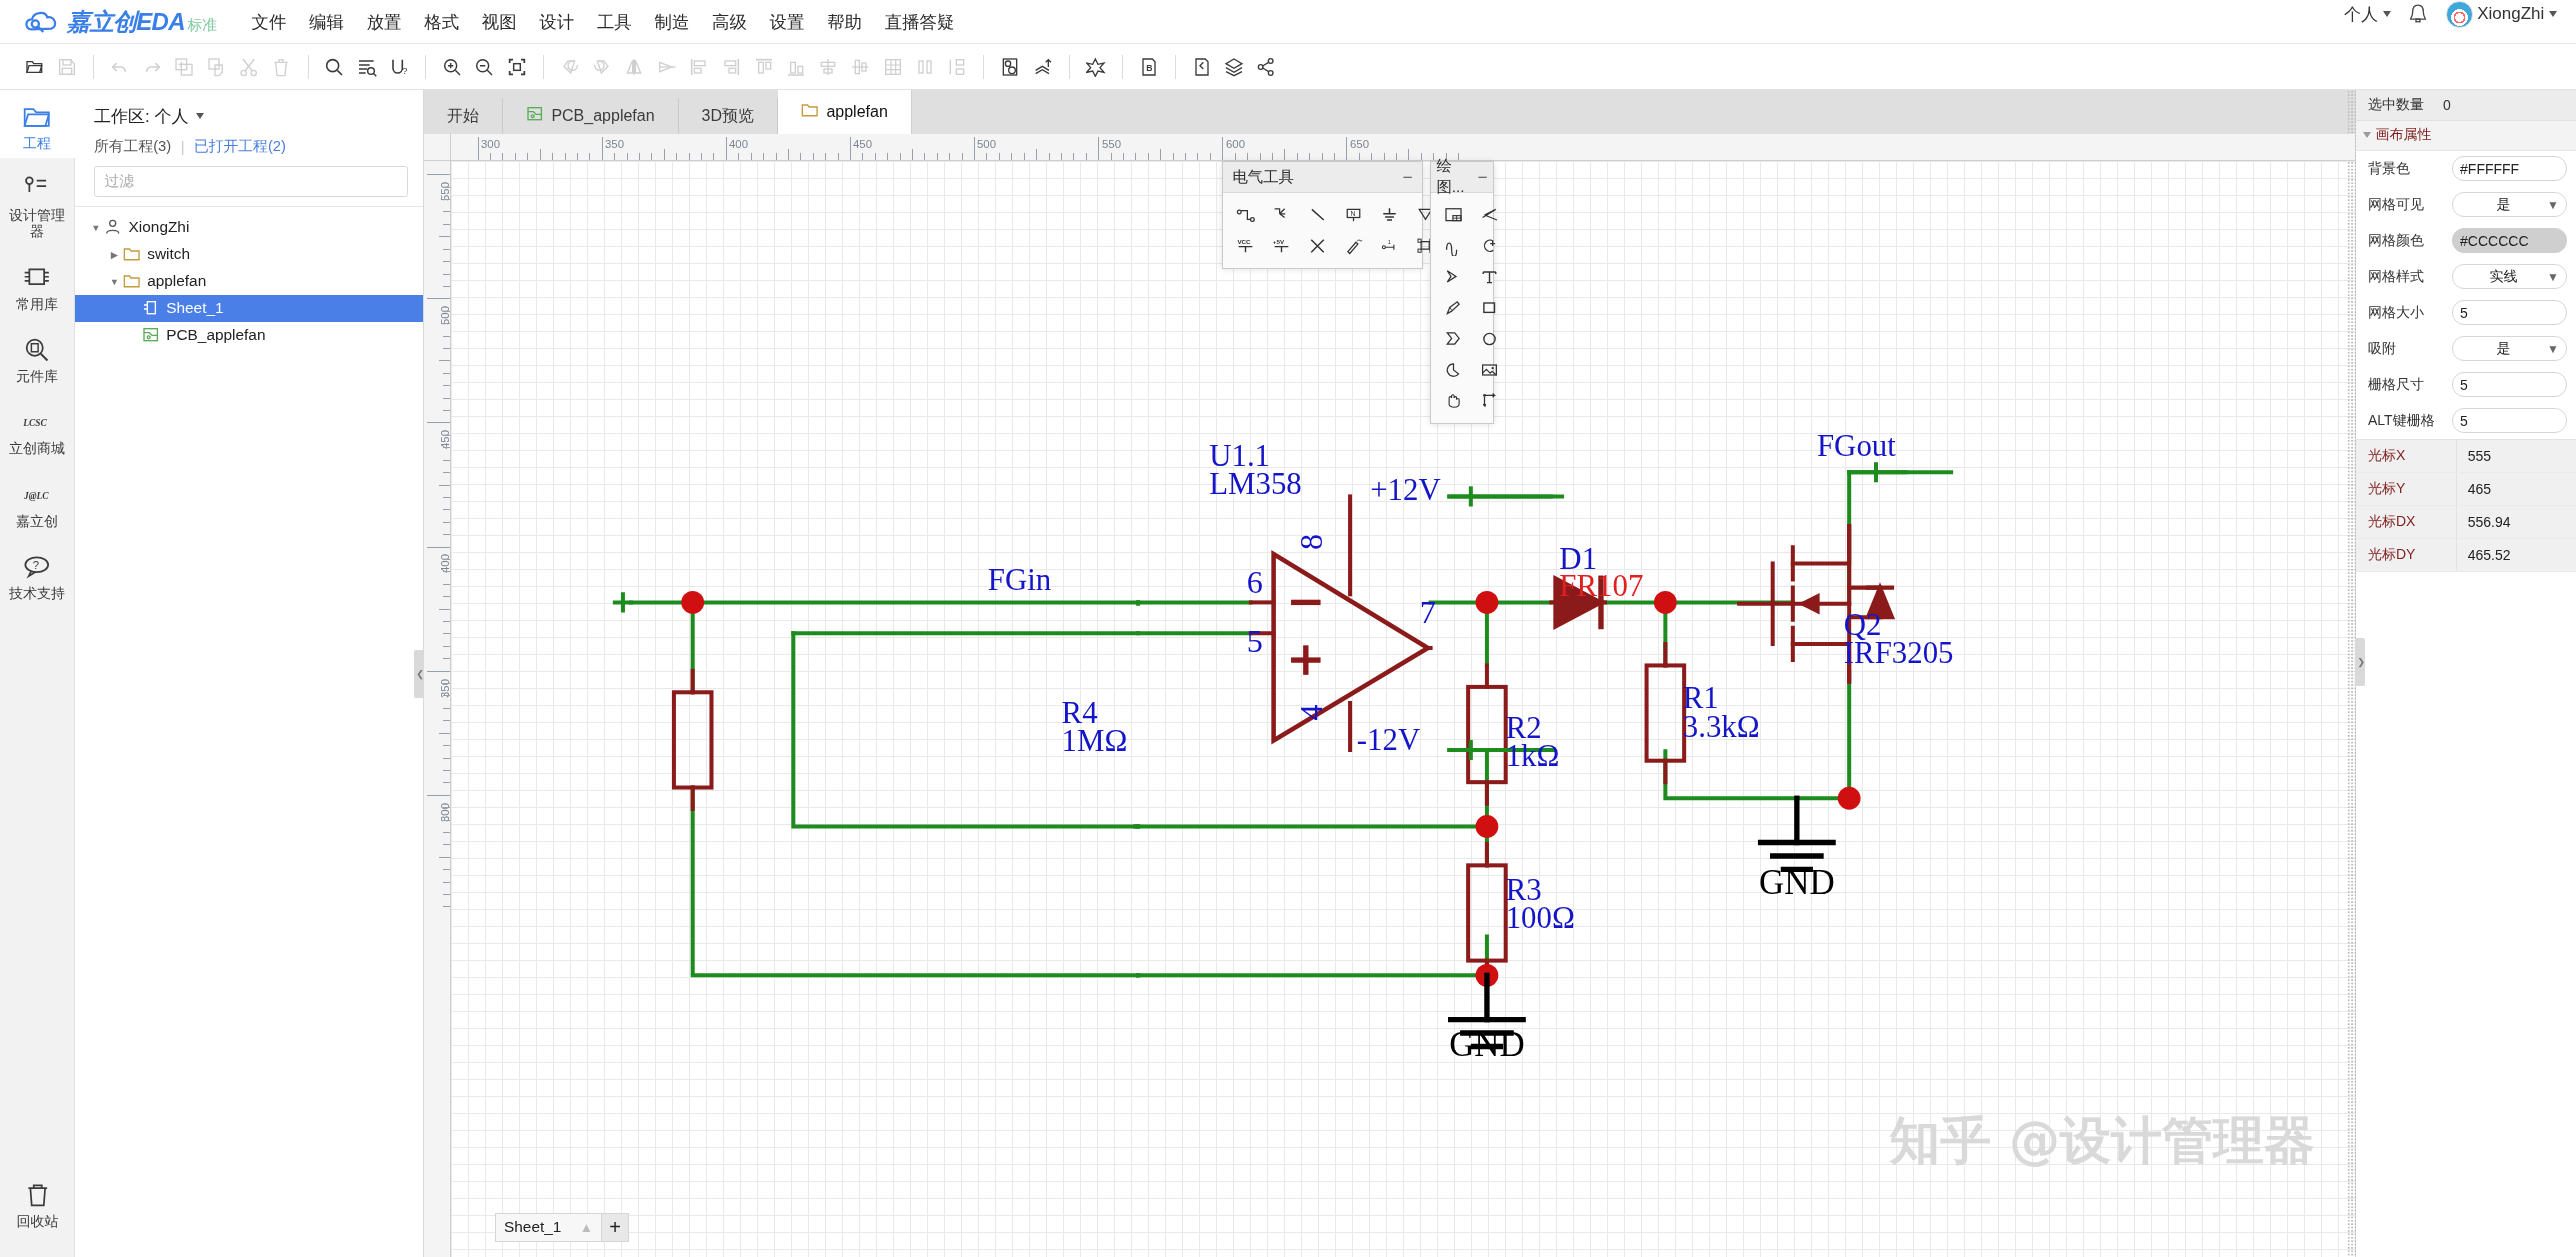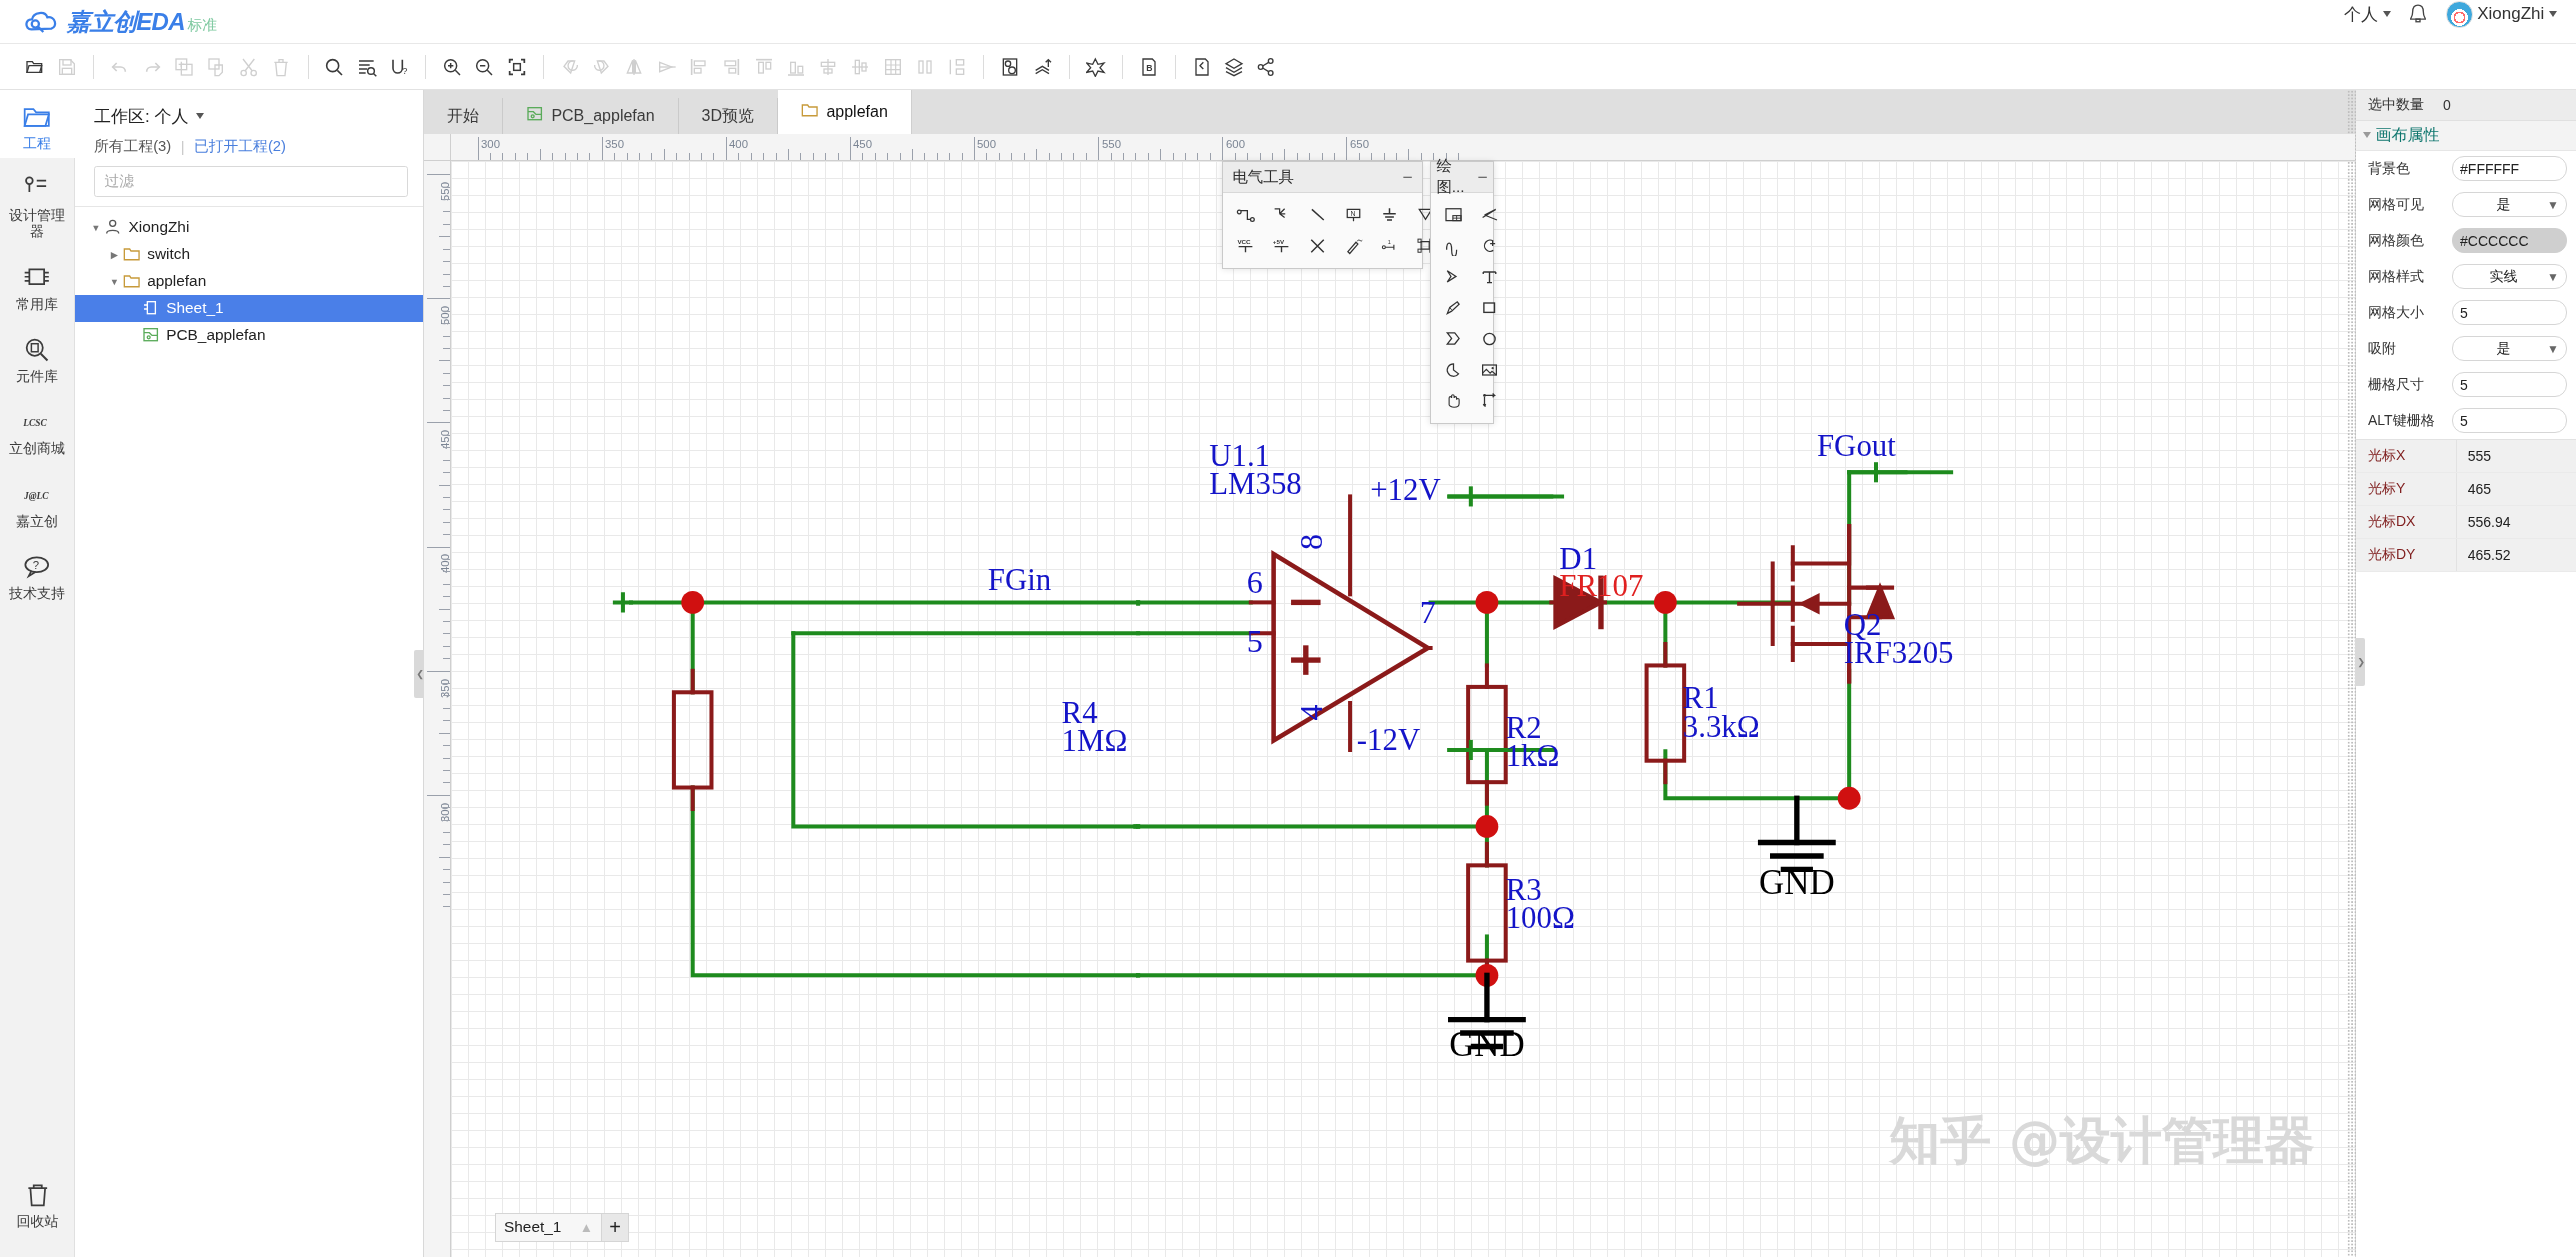--- a/index.html
+++ b/index.html
@@ -129,21 +129,21 @@
         cursor:pointer;border-radius:2px;}
   .pb svg { width:23px;height:20px; }
 
   
   .props { width:221px; background:#fff; border-left:0.7px solid #d8d8d8; flex:none;
            position:relative; }
   .prop-sel { height:31px; display:flex; align-items:center; background:#ececec;
               font-size:14px; color:#333; padding-left:12px; gap:19px;
               border-bottom:0.7px solid #e0e0e0;}
   .prop-hd { height:29.5px; display:flex; align-items:center; gap:5.4px; padding-left:8px;
-             font-size:16px; color:#0f766e; background:#f3f3f3; border-bottom:0.7px solid #e6e6e6;}
+             font-size:14px; color:#7f1d1d; background:#f3f3f3; border-bottom:0.7px solid #e6e6e6;}
   .prop-hd .tri2 { width:0;height:0;border-left:6px solid #9a9a9a;
              border-top:4px solid transparent;border-bottom:4px solid transparent;
              transform:rotate(90deg);}
   .prow { height:36px; display:flex; align-items:center; padding:0 9.4px 0 12px; gap:5.4px; }
   .plab { font-size:14px; color:#333; flex:none; width:79px; }
   .pfield { flex:1 1 auto; height:25.5px; border:0.7px solid #d6d6d6; border-radius:12px;
             background:#fff; display:flex; align-items:center; padding:0 6.7px;
             font-size:14px; color:#222; }
   .pfield.sel { background:#cfcfcf; border-color:#cfcfcf; }
   .pfield.dd { justify-content:space-between; }
@@ -177,20 +177,34 @@
     <span class="logo-cloud">
       <svg viewBox="0 0 56 42" width="38" height="28">
         <path d="M12 32 C2 32 2 16 13 17 C15 6 33 4 36 14 C48 12 52 28 42 31 Z" fill="none" stroke="#3a7fe8" stroke-width="3.4"></path>
         <circle cx="18" cy="24" r="5.4" fill="none" stroke="#3a7fe8" stroke-width="3.4"></circle>
         <path d="M22 28 L30 36" stroke="#3a7fe8" stroke-width="3.4" fill="none"></path>
       </svg>
     </span>
     <span class="logo-text">嘉立创EDA</span>
     <span class="logo-std">标准</span>
   </div>
+  <div class="menu-items" id="menu-items">
+      <div class="menu-item">文件</div>
+      <div class="menu-item">编辑</div>
+      <div class="menu-item">放置</div>
+      <div class="menu-item">格式</div>
+      <div class="menu-item">视图</div>
+      <div class="menu-item">设计</div>
+      <div class="menu-item">工具</div>
+      <div class="menu-item">制造</div>
+      <div class="menu-item">高级</div>
+      <div class="menu-item">设置</div>
+      <div class="menu-item">帮助</div>
+      <div class="menu-item">直播答疑</div>
+    </div>
 
   <div class="menu-right">
     <div class="mr-item">
       <span>个人</span>
       <i class="caret"></i>
     </div>
     <div class="mr-item">
       <svg width="20" height="21.5" viewBox="0 0 30 32">
         <path d="M15 3 C9 3 7 8 7 13 C7 20 4 22 4 24 L26 24 C26 22 23 20 23 13 C23 8 21 3 15 3 Z" fill="none" stroke="#444" stroke-width="2"></path>
         <rect x="12" y="24" width="6" height="4" fill="none" stroke="#444" stroke-width="2"></rect>

